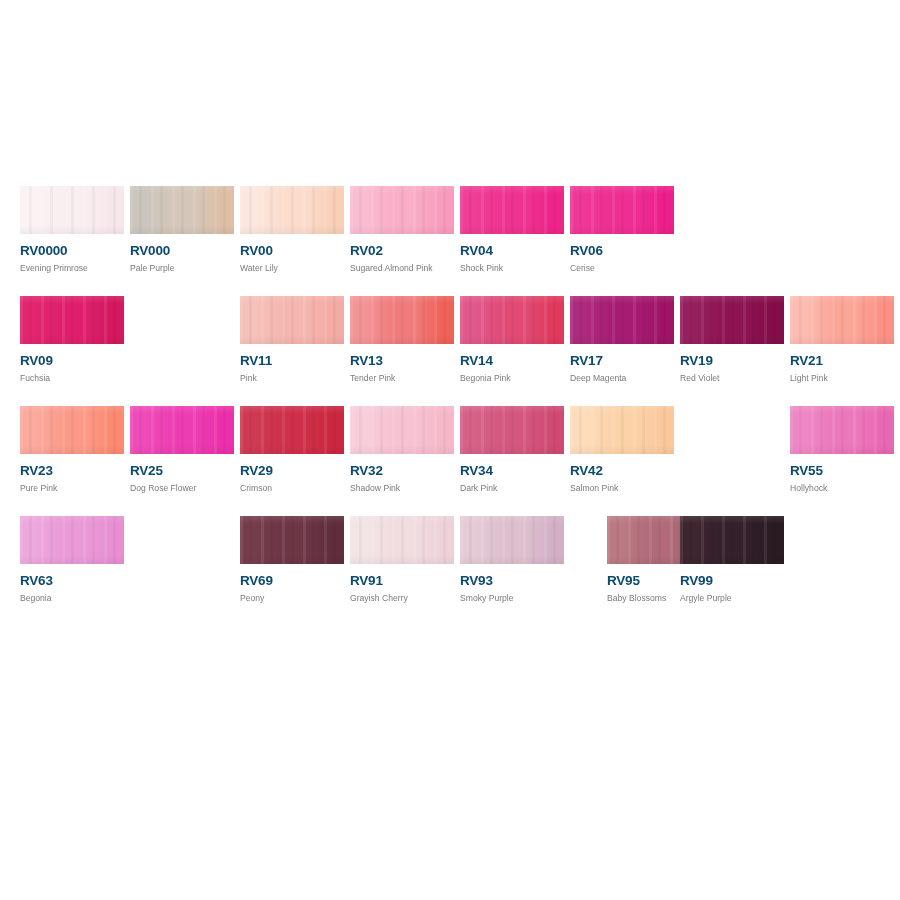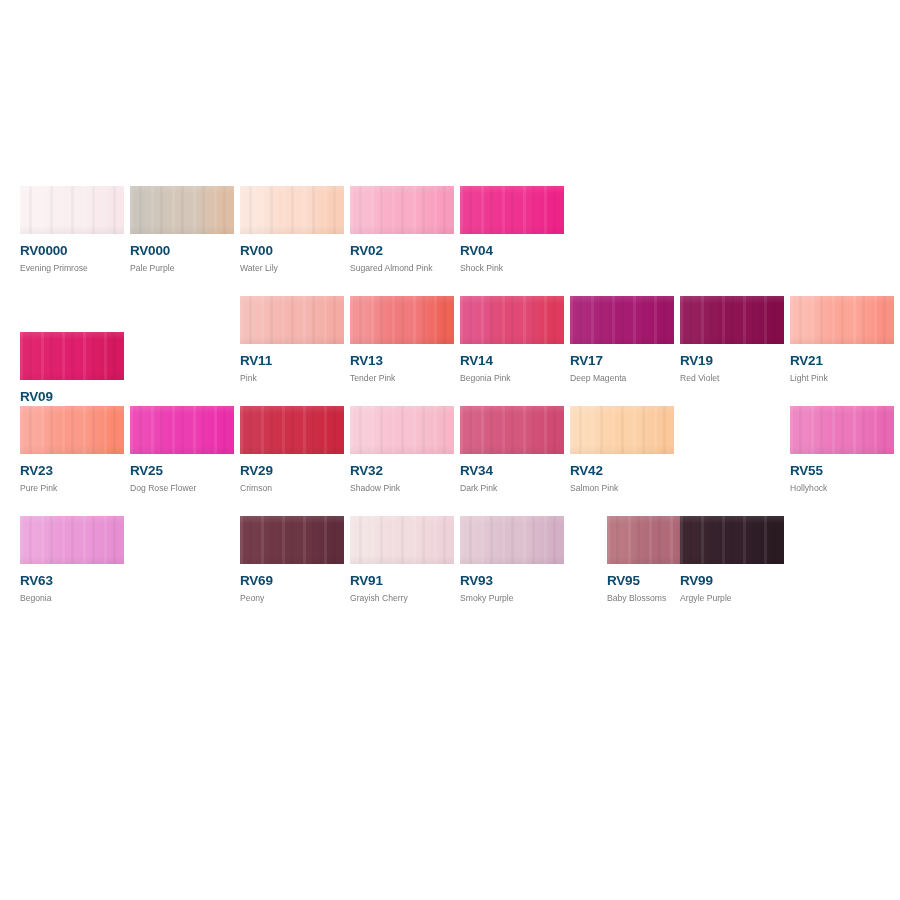--- a/index.html
+++ b/index.html
@@ -146,154 +146,163 @@
         </div>
         <div class="swatch-cell" style="left: 440px;">
           <div class="swatch-chip" style="width: 104px; height: 48px;">
             <div class="band-layer" style="background: linear-gradient(to right, rgb(238, 62, 149) 0%, rgb(238, 62, 149) 14%, rgb(239, 51, 145) 42%, rgb(239, 51, 145) 62%, rgb(239, 36, 137) 88%, rgb(239, 36, 137) 100%);"></div>
             <div class="streaks"></div>
             <div class="topshade"></div>
           </div>
           <div class="swatch-code">RV04</div>
           <div class="swatch-name">Shock Pink</div>
         </div>
-      </div>
-      <div class="swatch-row" style="height: 110px;">
-        <div class="swatch-cell" style="left: 0px; margin-top: 36px;">
-          <div class="swatch-chip" style="width: 104px; height: 48px;">
-            <div class="band-layer" style="background: linear-gradient(to right, rgb(226, 37, 111) 0%, rgb(226, 37, 111) 14%, rgb(223, 31, 109) 42%, rgb(223, 31, 109) 62%, rgb(213, 24, 95) 88%, rgb(213, 24, 95) 100%);"></div>
-            <div class="streaks"></div>
-            <div class="topshade"></div>
-          </div>
-          <div class="swatch-code">RV09</div>
-          <div class="swatch-name">Fuchsia</div>
-        </div>
-        <div class="swatch-cell" style="left: 220px;">
-          <div class="swatch-chip" style="width: 104px; height: 48px;">
-            <div class="band-layer" style="background: linear-gradient(to right, rgb(246, 193, 186) 0%, rgb(246, 193, 186) 14%, rgb(245, 182, 176) 42%, rgb(245, 182, 176) 62%, rgb(244, 171, 164) 88%, rgb(244, 171, 164) 100%);"></div>
-            <div class="streaks"></div>
-            <div class="topshade"></div>
-          </div>
-          <div class="swatch-code">RV11</div>
-          <div class="swatch-name">Pink</div>
-        </div>
-        <div class="swatch-cell" style="left: 330px;">
-          <div class="swatch-chip" style="width: 104px; height: 48px;">
-            <div class="band-layer" style="background: linear-gradient(to right, rgb(243, 148, 151) 0%, rgb(243, 148, 151) 14%, rgb(241, 123, 124) 42%, rgb(241, 123, 124) 62%, rgb(239, 98, 88) 88%, rgb(239, 98, 88) 100%);"></div>
-            <div class="streaks"></div>
-            <div class="topshade"></div>
-          </div>
-          <div class="swatch-code">RV13</div>
-          <div class="swatch-name">Tender Pink</div>
-        </div>
-        <div class="swatch-cell" style="left: 440px;">
-          <div class="swatch-chip" style="width: 104px; height: 48px;">
-            <div class="band-layer" style="background: linear-gradient(to right, rgb(226, 88, 140) 0%, rgb(226, 88, 140) 14%, rgb(224, 74, 117) 42%, rgb(224, 74, 117) 62%, rgb(224, 58, 92) 88%, rgb(224, 58, 92) 100%);"></div>
-            <div class="streaks"></div>
-            <div class="topshade"></div>
-          </div>
-          <div class="swatch-code">RV14</div>
-          <div class="swatch-name">Begonia Pink</div>
-        </div>
         <div class="swatch-cell" style="left: 550px;">
           <div class="swatch-chip" style="width: 104px; height: 48px;">
-            <div class="band-layer" style="background: linear-gradient(to right, rgb(173, 42, 125) 0%, rgb(173, 42, 125) 14%, rgb(167, 28, 115) 42%, rgb(167, 28, 115) 62%, rgb(158, 20, 102) 88%, rgb(158, 20, 102) 100%);"></div>
-            <div class="streaks"></div>
-            <div class="topshade"></div>
-          </div>
-          <div class="swatch-code">RV17</div>
-          <div class="swatch-name">Deep Magenta</div>
-        </div>
-        <div class="swatch-cell" style="left: 660px;">
-          <div class="swatch-chip" style="width: 104px; height: 48px;">
-            <div class="band-layer" style="background: linear-gradient(to right, rgb(150, 32, 95) 0%, rgb(150, 32, 95) 14%, rgb(142, 19, 83) 42%, rgb(142, 19, 83) 62%, rgb(132, 12, 73) 88%, rgb(132, 12, 73) 100%);"></div>
-            <div class="streaks"></div>
-            <div class="topshade"></div>
-          </div>
-          <div class="swatch-code">RV19</div>
-          <div class="swatch-name">Red Violet</div>
-        </div>
-        <div class="swatch-cell" style="left: 770px;">
-          <div class="swatch-chip" style="width: 104px; height: 48px;">
-            <div class="band-layer" style="background: linear-gradient(to right, rgb(252, 188, 178) 0%, rgb(252, 188, 178) 14%, rgb(252, 166, 152) 42%, rgb(252, 166, 152) 62%, rgb(251, 145, 132) 88%, rgb(251, 145, 132) 100%);"></div>
-            <div class="streaks"></div>
-            <div class="topshade"></div>
-          </div>
-          <div class="swatch-code">RV21</div>
-          <div class="swatch-name">Light Pink</div>
+            <div class="band-layer" style="background: linear-gradient(to right, rgb(239, 56, 152) 0%, rgb(239, 56, 152) 14%, rgb(238, 46, 147) 42%, rgb(238, 46, 147) 62%, rgb(237, 31, 140) 88%, rgb(237, 31, 140) 100%);"></div>
+            <div class="streaks"></div>
+            <div class="topshade"></div>
+          </div>
+          <div class="swatch-code">RV06</div>
+          <div class="swatch-name">Cerise</div>
         </div>
       </div>
       <div class="swatch-row" style="height: 110px;">
         <div class="swatch-cell" style="left: 0px;">
           <div class="swatch-chip" style="width: 104px; height: 48px;">
-            <div class="band-layer" style="background: linear-gradient(to right, rgb(251, 170, 158) 0%, rgb(251, 170, 158) 14%, rgb(251, 154, 137) 42%, rgb(251, 154, 137) 62%, rgb(251, 138, 112) 88%, rgb(251, 138, 112) 100%);"></div>
-            <div class="streaks"></div>
-            <div class="topshade"></div>
-          </div>
-          <div class="swatch-code">RV23</div>
-          <div class="swatch-name">Pure Pink</div>
-        </div>
-        <div class="swatch-cell" style="left: 110px;">
-          <div class="swatch-chip" style="width: 104px; height: 48px;">
-            <div class="band-layer" style="background: linear-gradient(to right, rgb(238, 76, 184) 0%, rgb(238, 76, 184) 14%, rgb(237, 61, 178) 42%, rgb(237, 61, 178) 62%, rgb(236, 47, 171) 88%, rgb(236, 47, 171) 100%);"></div>
-            <div class="streaks"></div>
-            <div class="topshade"></div>
-          </div>
-          <div class="swatch-code">RV25</div>
-          <div class="swatch-name">Dog Rose Flower</div>
+            <div class="band-layer" style="background: linear-gradient(to right, rgb(226, 37, 111) 0%, rgb(226, 37, 111) 14%, rgb(223, 31, 109) 42%, rgb(223, 31, 109) 62%, rgb(213, 24, 95) 88%, rgb(213, 24, 95) 100%);"></div>
+            <div class="streaks"></div>
+            <div class="topshade"></div>
+          </div>
+          <div class="swatch-code">RV09</div>
+          <div class="swatch-name">Fuchsia</div>
         </div>
         <div class="swatch-cell" style="left: 220px;">
           <div class="swatch-chip" style="width: 104px; height: 48px;">
-            <div class="band-layer" style="background: linear-gradient(to right, rgb(206, 58, 83) 0%, rgb(206, 58, 83) 14%, rgb(206, 48, 73) 42%, rgb(206, 48, 73) 62%, rgb(203, 39, 64) 88%, rgb(203, 39, 64) 100%);"></div>
-            <div class="streaks"></div>
-            <div class="topshade"></div>
-          </div>
-          <div class="swatch-code">RV29</div>
-          <div class="swatch-name">Crimson</div>
+            <div class="band-layer" style="background: linear-gradient(to right, rgb(246, 193, 186) 0%, rgb(246, 193, 186) 14%, rgb(245, 182, 176) 42%, rgb(245, 182, 176) 62%, rgb(244, 171, 164) 88%, rgb(244, 171, 164) 100%);"></div>
+            <div class="streaks"></div>
+            <div class="topshade"></div>
+          </div>
+          <div class="swatch-code">RV11</div>
+          <div class="swatch-name">Pink</div>
         </div>
         <div class="swatch-cell" style="left: 330px;">
           <div class="swatch-chip" style="width: 104px; height: 48px;">
-            <div class="band-layer" style="background: linear-gradient(to right, rgb(248, 206, 219) 0%, rgb(248, 206, 219) 14%, rgb(247, 194, 209) 42%, rgb(247, 194, 209) 62%, rgb(246, 184, 201) 88%, rgb(246, 184, 201) 100%);"></div>
-            <div class="streaks"></div>
-            <div class="topshade"></div>
-          </div>
-          <div class="swatch-code">RV32</div>
-          <div class="swatch-name">Shadow Pink</div>
+            <div class="band-layer" style="background: linear-gradient(to right, rgb(243, 148, 151) 0%, rgb(243, 148, 151) 14%, rgb(241, 123, 124) 42%, rgb(241, 123, 124) 62%, rgb(239, 98, 88) 88%, rgb(239, 98, 88) 100%);"></div>
+            <div class="streaks"></div>
+            <div class="topshade"></div>
+          </div>
+          <div class="swatch-code">RV13</div>
+          <div class="swatch-name">Tender Pink</div>
         </div>
         <div class="swatch-cell" style="left: 440px;">
           <div class="swatch-chip" style="width: 104px; height: 48px;">
-            <div class="band-layer" style="background: linear-gradient(to right, rgb(214, 98, 135) 0%, rgb(214, 98, 135) 14%, rgb(212, 87, 126) 42%, rgb(212, 87, 126) 62%, rgb(208, 74, 115) 88%, rgb(208, 74, 115) 100%);"></div>
-            <div class="streaks"></div>
-            <div class="topshade"></div>
-          </div>
-          <div class="swatch-code">RV34</div>
-          <div class="swatch-name">Dark Pink</div>
+            <div class="band-layer" style="background: linear-gradient(to right, rgb(226, 88, 140) 0%, rgb(226, 88, 140) 14%, rgb(224, 74, 117) 42%, rgb(224, 74, 117) 62%, rgb(224, 58, 92) 88%, rgb(224, 58, 92) 100%);"></div>
+            <div class="streaks"></div>
+            <div class="topshade"></div>
+          </div>
+          <div class="swatch-code">RV14</div>
+          <div class="swatch-name">Begonia Pink</div>
         </div>
         <div class="swatch-cell" style="left: 550px;">
           <div class="swatch-chip" style="width: 104px; height: 48px;">
-            <div class="band-layer" style="background: linear-gradient(to right, rgb(253, 220, 187) 0%, rgb(253, 220, 187) 14%, rgb(252, 210, 169) 42%, rgb(252, 210, 169) 62%, rgb(251, 200, 156) 88%, rgb(251, 200, 156) 100%);"></div>
-            <div class="streaks"></div>
-            <div class="topshade"></div>
-          </div>
-          <div class="swatch-code">RV42</div>
-          <div class="swatch-name">Salmon Pink</div>
+            <div class="band-layer" style="background: linear-gradient(to right, rgb(173, 42, 125) 0%, rgb(173, 42, 125) 14%, rgb(167, 28, 115) 42%, rgb(167, 28, 115) 62%, rgb(158, 20, 102) 88%, rgb(158, 20, 102) 100%);"></div>
+            <div class="streaks"></div>
+            <div class="topshade"></div>
+          </div>
+          <div class="swatch-code">RV17</div>
+          <div class="swatch-name">Deep Magenta</div>
+        </div>
+        <div class="swatch-cell" style="left: 660px;">
+          <div class="swatch-chip" style="width: 104px; height: 48px;">
+            <div class="band-layer" style="background: linear-gradient(to right, rgb(150, 32, 95) 0%, rgb(150, 32, 95) 14%, rgb(142, 19, 83) 42%, rgb(142, 19, 83) 62%, rgb(132, 12, 73) 88%, rgb(132, 12, 73) 100%);"></div>
+            <div class="streaks"></div>
+            <div class="topshade"></div>
+          </div>
+          <div class="swatch-code">RV19</div>
+          <div class="swatch-name">Red Violet</div>
         </div>
         <div class="swatch-cell" style="left: 770px;">
           <div class="swatch-chip" style="width: 104px; height: 48px;">
-            <div class="band-layer" style="background: linear-gradient(to right, rgb(238, 136, 196) 0%, rgb(238, 136, 196) 14%, rgb(236, 120, 188) 42%, rgb(236, 120, 188) 62%, rgb(233, 104, 179) 88%, rgb(233, 104, 179) 100%);"></div>
-            <div class="streaks"></div>
-            <div class="topshade"></div>
-          </div>
-          <div class="swatch-code">RV55</div>
-          <div class="swatch-name">Hollyhock</div>
+            <div class="band-layer" style="background: linear-gradient(to right, rgb(252, 188, 178) 0%, rgb(252, 188, 178) 14%, rgb(252, 166, 152) 42%, rgb(252, 166, 152) 62%, rgb(251, 145, 132) 88%, rgb(251, 145, 132) 100%);"></div>
+            <div class="streaks"></div>
+            <div class="topshade"></div>
+          </div>
+          <div class="swatch-code">RV21</div>
+          <div class="swatch-name">Light Pink</div>
         </div>
       </div>
       <div class="swatch-row" style="height: 110px;">
         <div class="swatch-cell" style="left: 0px;">
           <div class="swatch-chip" style="width: 104px; height: 48px;">
+            <div class="band-layer" style="background: linear-gradient(to right, rgb(251, 170, 158) 0%, rgb(251, 170, 158) 14%, rgb(251, 154, 137) 42%, rgb(251, 154, 137) 62%, rgb(251, 138, 112) 88%, rgb(251, 138, 112) 100%);"></div>
+            <div class="streaks"></div>
+            <div class="topshade"></div>
+          </div>
+          <div class="swatch-code">RV23</div>
+          <div class="swatch-name">Pure Pink</div>
+        </div>
+        <div class="swatch-cell" style="left: 110px;">
+          <div class="swatch-chip" style="width: 104px; height: 48px;">
+            <div class="band-layer" style="background: linear-gradient(to right, rgb(238, 76, 184) 0%, rgb(238, 76, 184) 14%, rgb(237, 61, 178) 42%, rgb(237, 61, 178) 62%, rgb(236, 47, 171) 88%, rgb(236, 47, 171) 100%);"></div>
+            <div class="streaks"></div>
+            <div class="topshade"></div>
+          </div>
+          <div class="swatch-code">RV25</div>
+          <div class="swatch-name">Dog Rose Flower</div>
+        </div>
+        <div class="swatch-cell" style="left: 220px;">
+          <div class="swatch-chip" style="width: 104px; height: 48px;">
+            <div class="band-layer" style="background: linear-gradient(to right, rgb(206, 58, 83) 0%, rgb(206, 58, 83) 14%, rgb(206, 48, 73) 42%, rgb(206, 48, 73) 62%, rgb(203, 39, 64) 88%, rgb(203, 39, 64) 100%);"></div>
+            <div class="streaks"></div>
+            <div class="topshade"></div>
+          </div>
+          <div class="swatch-code">RV29</div>
+          <div class="swatch-name">Crimson</div>
+        </div>
+        <div class="swatch-cell" style="left: 330px;">
+          <div class="swatch-chip" style="width: 104px; height: 48px;">
+            <div class="band-layer" style="background: linear-gradient(to right, rgb(248, 206, 219) 0%, rgb(248, 206, 219) 14%, rgb(247, 194, 209) 42%, rgb(247, 194, 209) 62%, rgb(246, 184, 201) 88%, rgb(246, 184, 201) 100%);"></div>
+            <div class="streaks"></div>
+            <div class="topshade"></div>
+          </div>
+          <div class="swatch-code">RV32</div>
+          <div class="swatch-name">Shadow Pink</div>
+        </div>
+        <div class="swatch-cell" style="left: 440px;">
+          <div class="swatch-chip" style="width: 104px; height: 48px;">
+            <div class="band-layer" style="background: linear-gradient(to right, rgb(214, 98, 135) 0%, rgb(214, 98, 135) 14%, rgb(212, 87, 126) 42%, rgb(212, 87, 126) 62%, rgb(208, 74, 115) 88%, rgb(208, 74, 115) 100%);"></div>
+            <div class="streaks"></div>
+            <div class="topshade"></div>
+          </div>
+          <div class="swatch-code">RV34</div>
+          <div class="swatch-name">Dark Pink</div>
+        </div>
+        <div class="swatch-cell" style="left: 550px;">
+          <div class="swatch-chip" style="width: 104px; height: 48px;">
+            <div class="band-layer" style="background: linear-gradient(to right, rgb(253, 220, 187) 0%, rgb(253, 220, 187) 14%, rgb(252, 210, 169) 42%, rgb(252, 210, 169) 62%, rgb(251, 200, 156) 88%, rgb(251, 200, 156) 100%);"></div>
+            <div class="streaks"></div>
+            <div class="topshade"></div>
+          </div>
+          <div class="swatch-code">RV42</div>
+          <div class="swatch-name">Salmon Pink</div>
+        </div>
+        <div class="swatch-cell" style="left: 770px;">
+          <div class="swatch-chip" style="width: 104px; height: 48px;">
+            <div class="band-layer" style="background: linear-gradient(to right, rgb(238, 136, 196) 0%, rgb(238, 136, 196) 14%, rgb(236, 120, 188) 42%, rgb(236, 120, 188) 62%, rgb(233, 104, 179) 88%, rgb(233, 104, 179) 100%);"></div>
+            <div class="streaks"></div>
+            <div class="topshade"></div>
+          </div>
+          <div class="swatch-code">RV55</div>
+          <div class="swatch-name">Hollyhock</div>
+        </div>
+      </div>
+      <div class="swatch-row" style="height: 110px;">
+        <div class="swatch-cell" style="left: 0px;">
+          <div class="swatch-chip" style="width: 104px; height: 48px;">
             <div class="band-layer" style="background: linear-gradient(to right, rgb(237, 168, 221) 0%, rgb(237, 168, 221) 14%, rgb(234, 154, 215) 42%, rgb(234, 154, 215) 62%, rgb(231, 143, 210) 88%, rgb(231, 143, 210) 100%);"></div>
             <div class="streaks"></div>
             <div class="topshade"></div>
           </div>
           <div class="swatch-code">RV63</div>
           <div class="swatch-name">Begonia</div>
         </div>
         <div class="swatch-cell" style="left: 220px;">
           <div class="swatch-chip" style="width: 104px; height: 48px;">
             <div class="band-layer" style="background: linear-gradient(to right, rgb(117, 61, 76) 0%, rgb(117, 61, 76) 14%, rgb(109, 54, 69) 42%, rgb(109, 54, 69) 62%, rgb(95, 45, 60) 88%, rgb(95, 45, 60) 100%);"></div>

